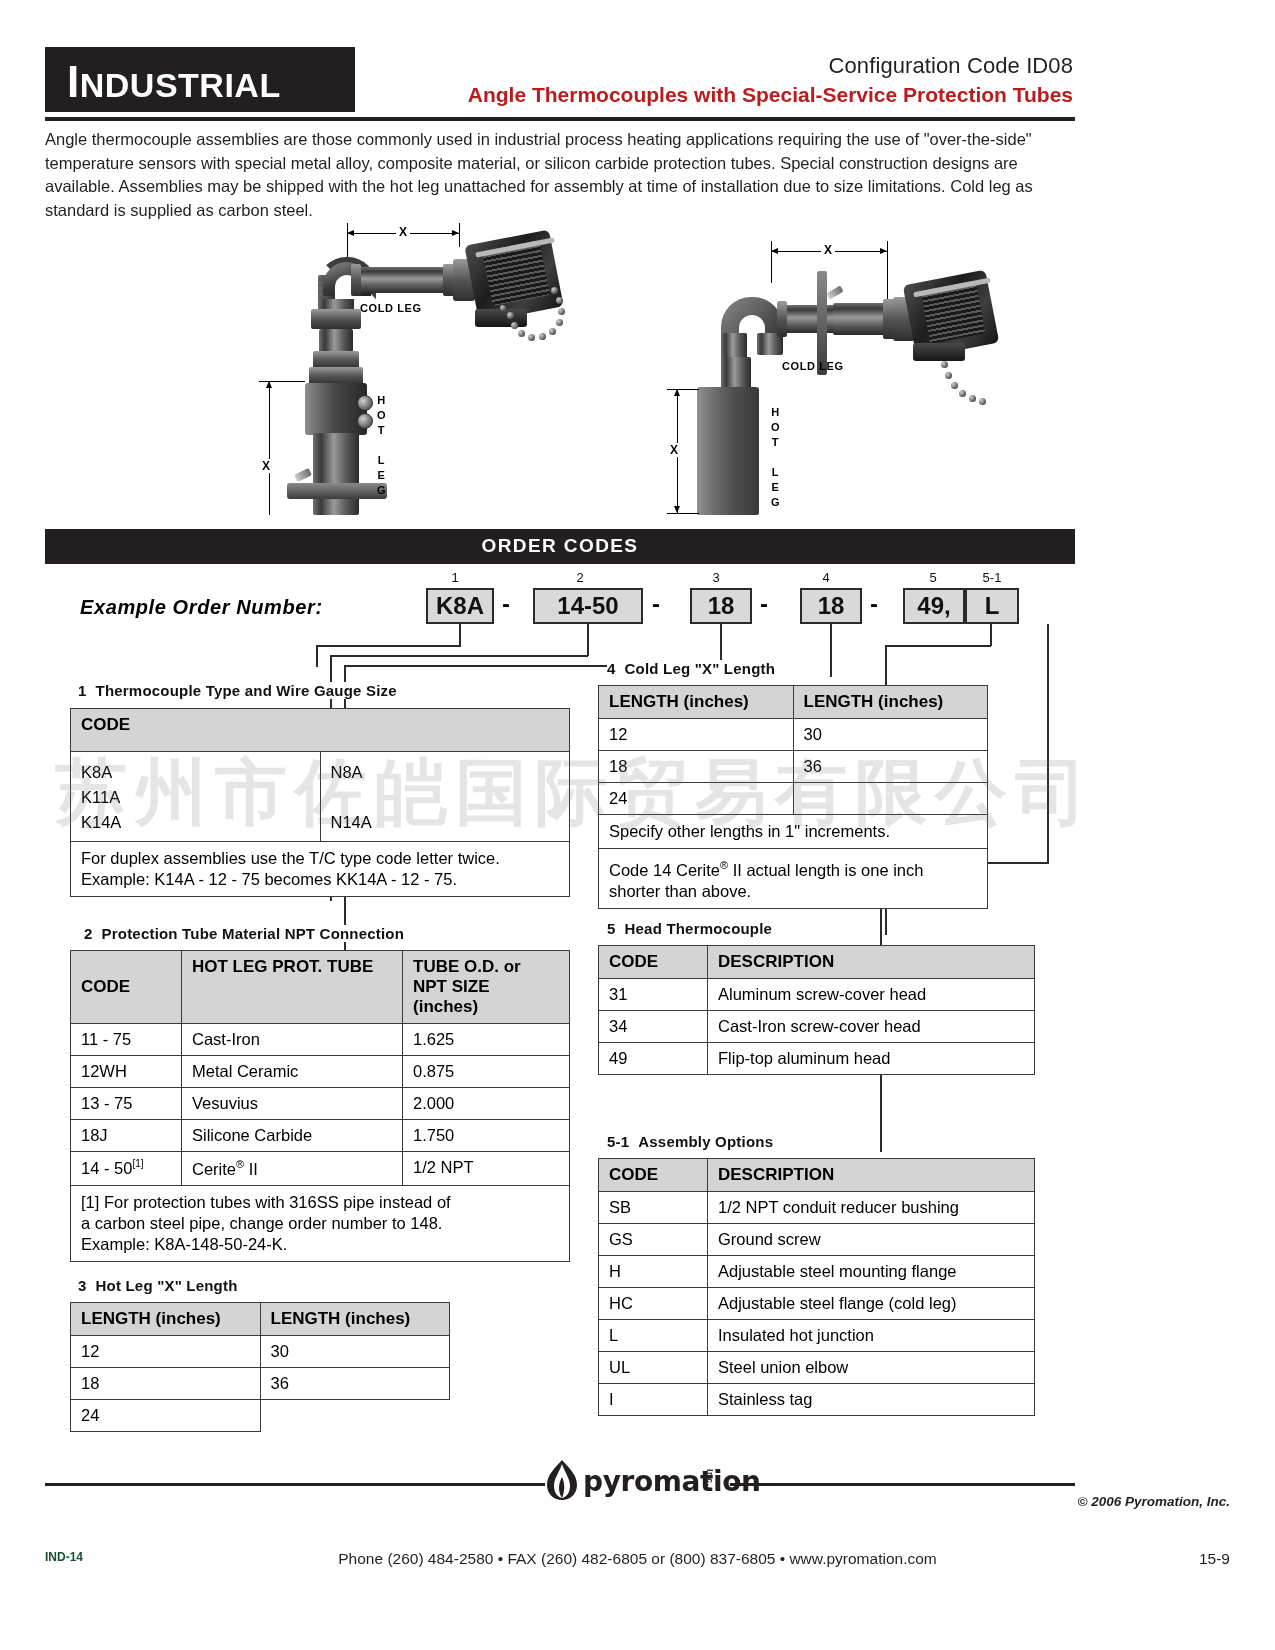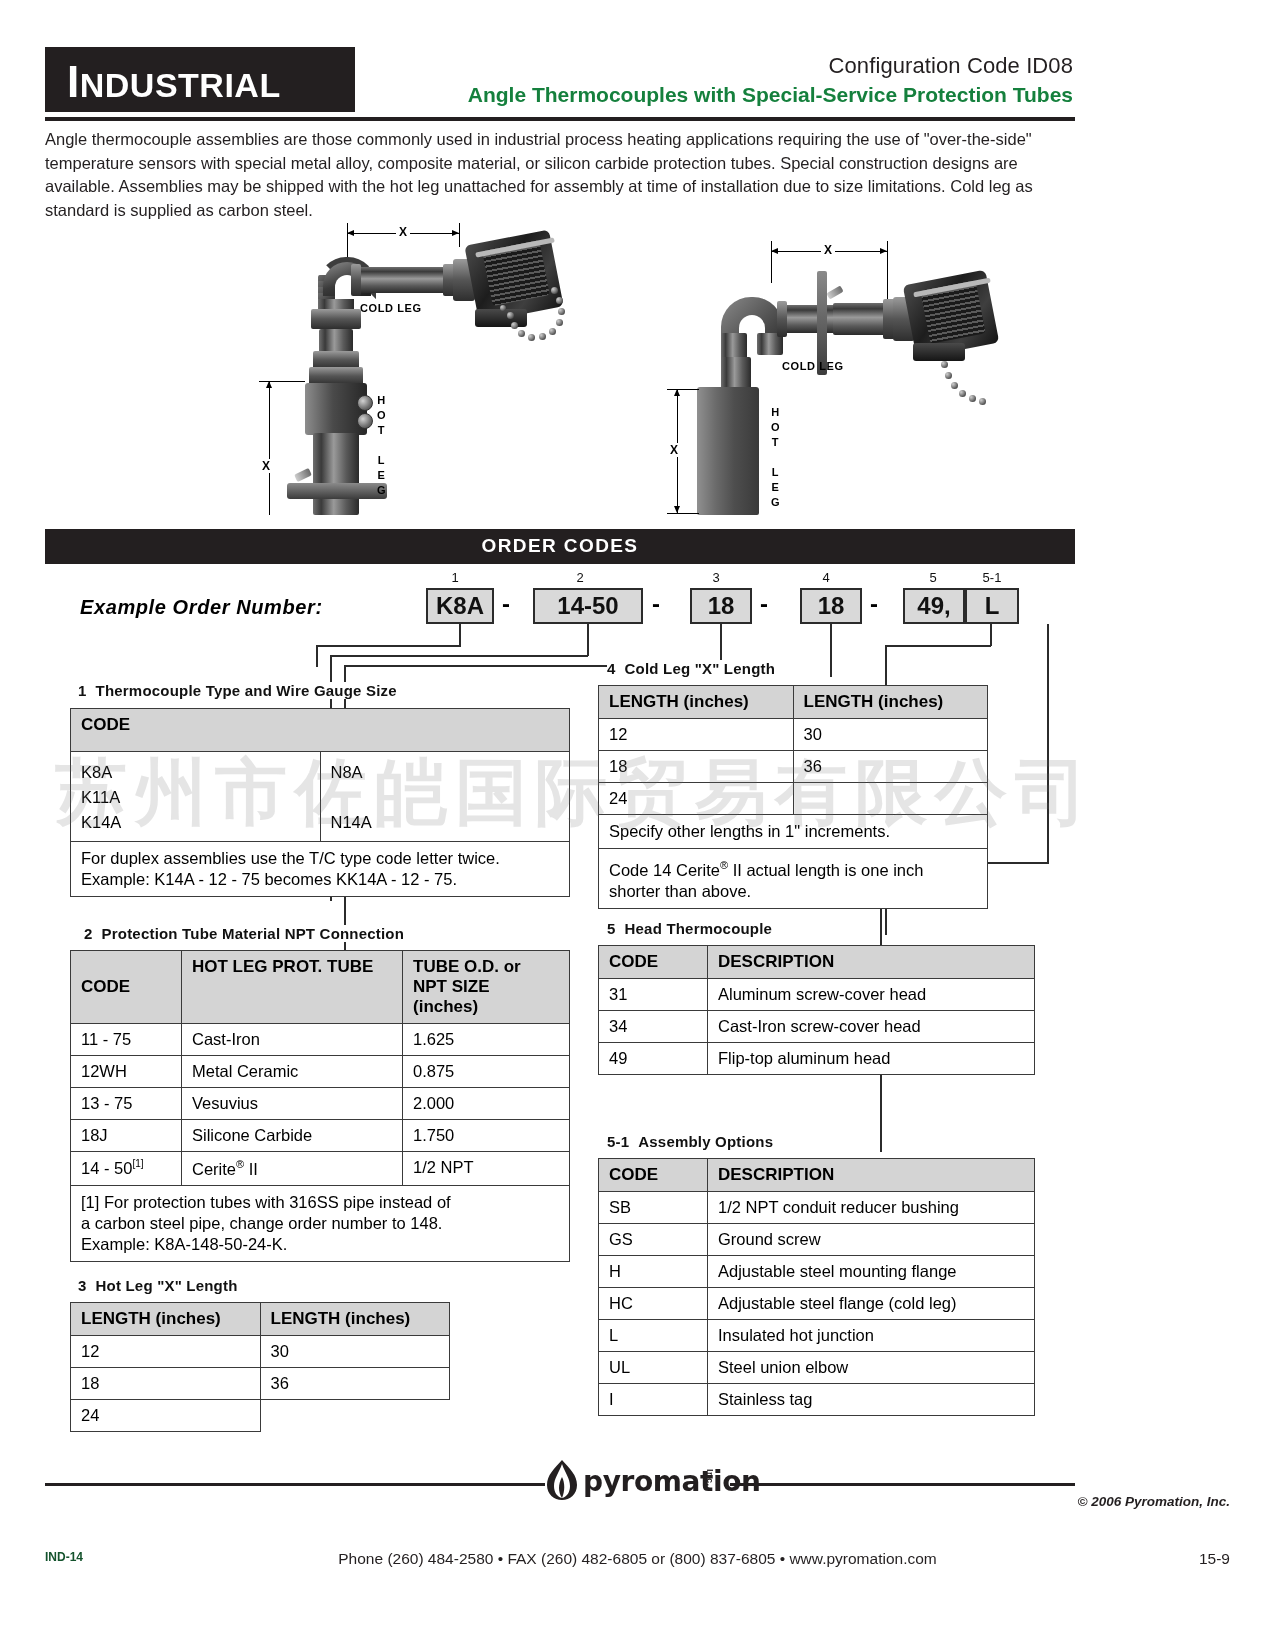--- a/index.html
+++ b/index.html
@@ -59,21 +59,21 @@
     right: 2px; top: 6px;
     font-size: 22px;
     color: #231f20;
     letter-spacing: 0.1px;
   }
   .header-title {
     position: absolute;
     right: 2px; top: 36px;
     font-size: 21px;
     font-weight: bold;
-    color: #15803d;
+    color: #b91c1c;
   }
   .header-rule {
     position: absolute;
     left: 45px; top: 117px;
     width: 1030px;
     height: 4px;
     background: #231f20;
   }
 
   

